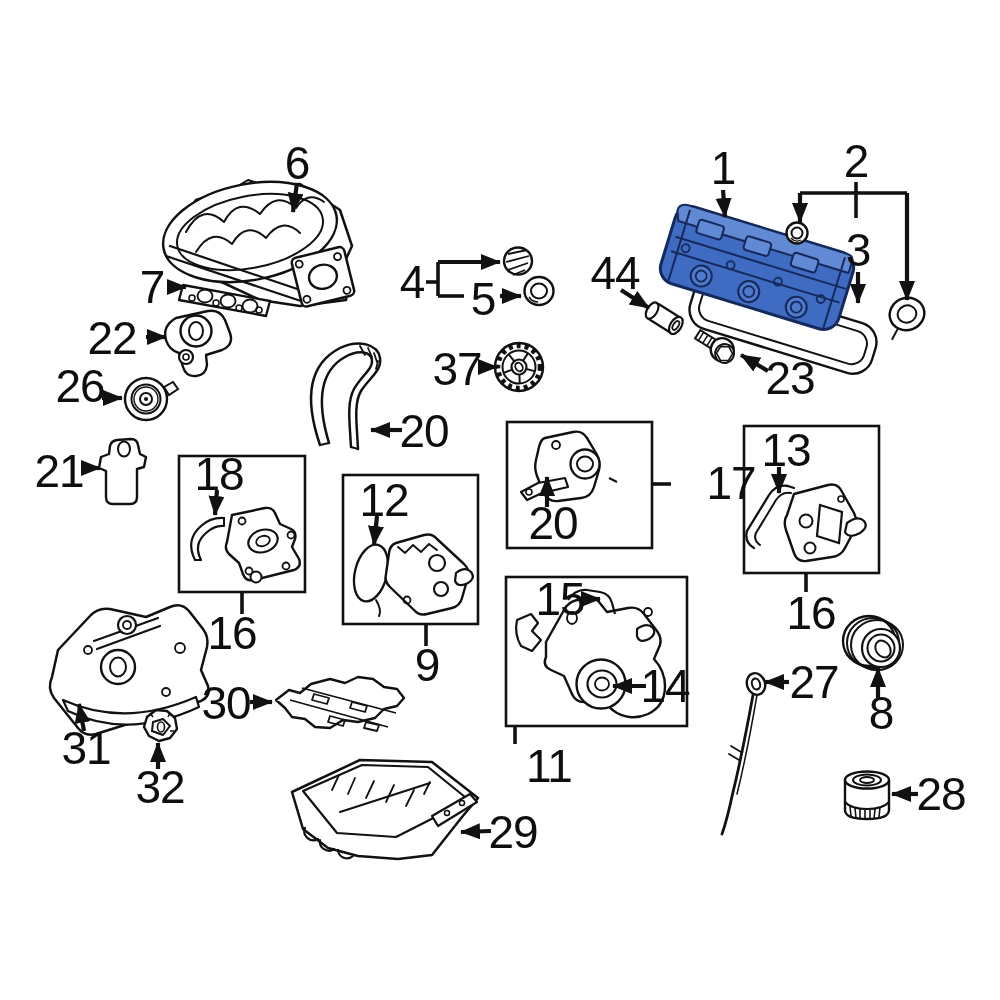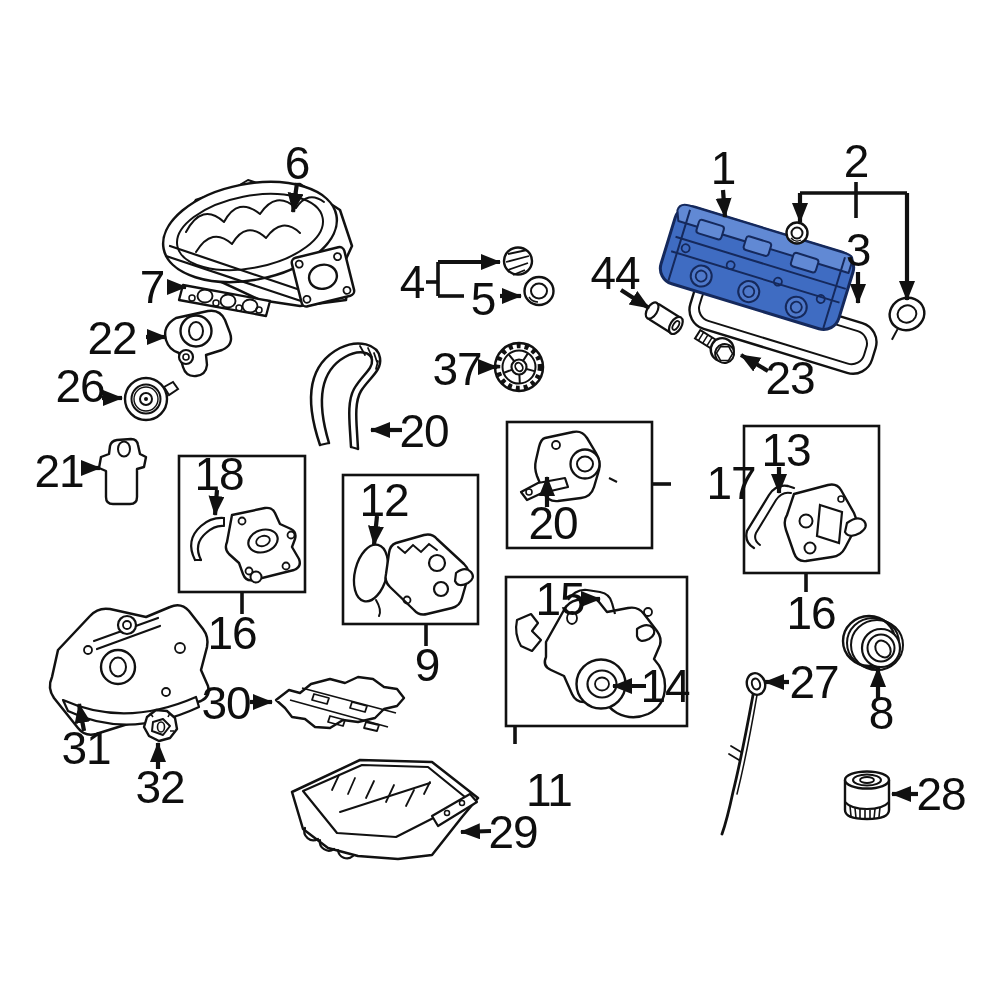--- a/index.html
+++ b/index.html
@@ -326,21 +326,21 @@
 <div class="callout" style="left:723px;top:168px">1</div>
 <div class="callout" style="left:856px;top:161px">2</div>
 <div class="callout" style="left:858px;top:250px">3</div>
 <div class="callout" style="left:412px;top:282px">4</div>
 <div class="callout" style="left:483px;top:299px">5</div>
 <div class="callout" style="left:297px;top:163px">6</div>
 <div class="callout" style="left:152px;top:287px">7</div>
 <div class="callout" style="left:881px;top:713px">8</div>
 <div class="callout" style="left:427px;top:665px">9</div>
 <div class="callout" style="left:811px;top:613px">16</div>
-<div class="callout" style="left:549px;top:790px">11</div>
+<div class="callout" style="left:549px;top:766px">11</div>
 <div class="callout" style="left:384px;top:500px">12</div>
 <div class="callout" style="left:786px;top:450px">13</div>
 <div class="callout" style="left:665px;top:686px">14</div>
 <div class="callout" style="left:560px;top:599px">15</div>
 <div class="callout" style="left:232px;top:633px">16</div>
 <div class="callout" style="left:731px;top:483px">17</div>
 <div class="callout" style="left:219px;top:474px">18</div>
 <div class="callout" style="left:553px;top:523px">20</div>
 <div class="callout" style="left:424px;top:431px">20</div>
 <div class="callout" style="left:457px;top:369px">37</div>

